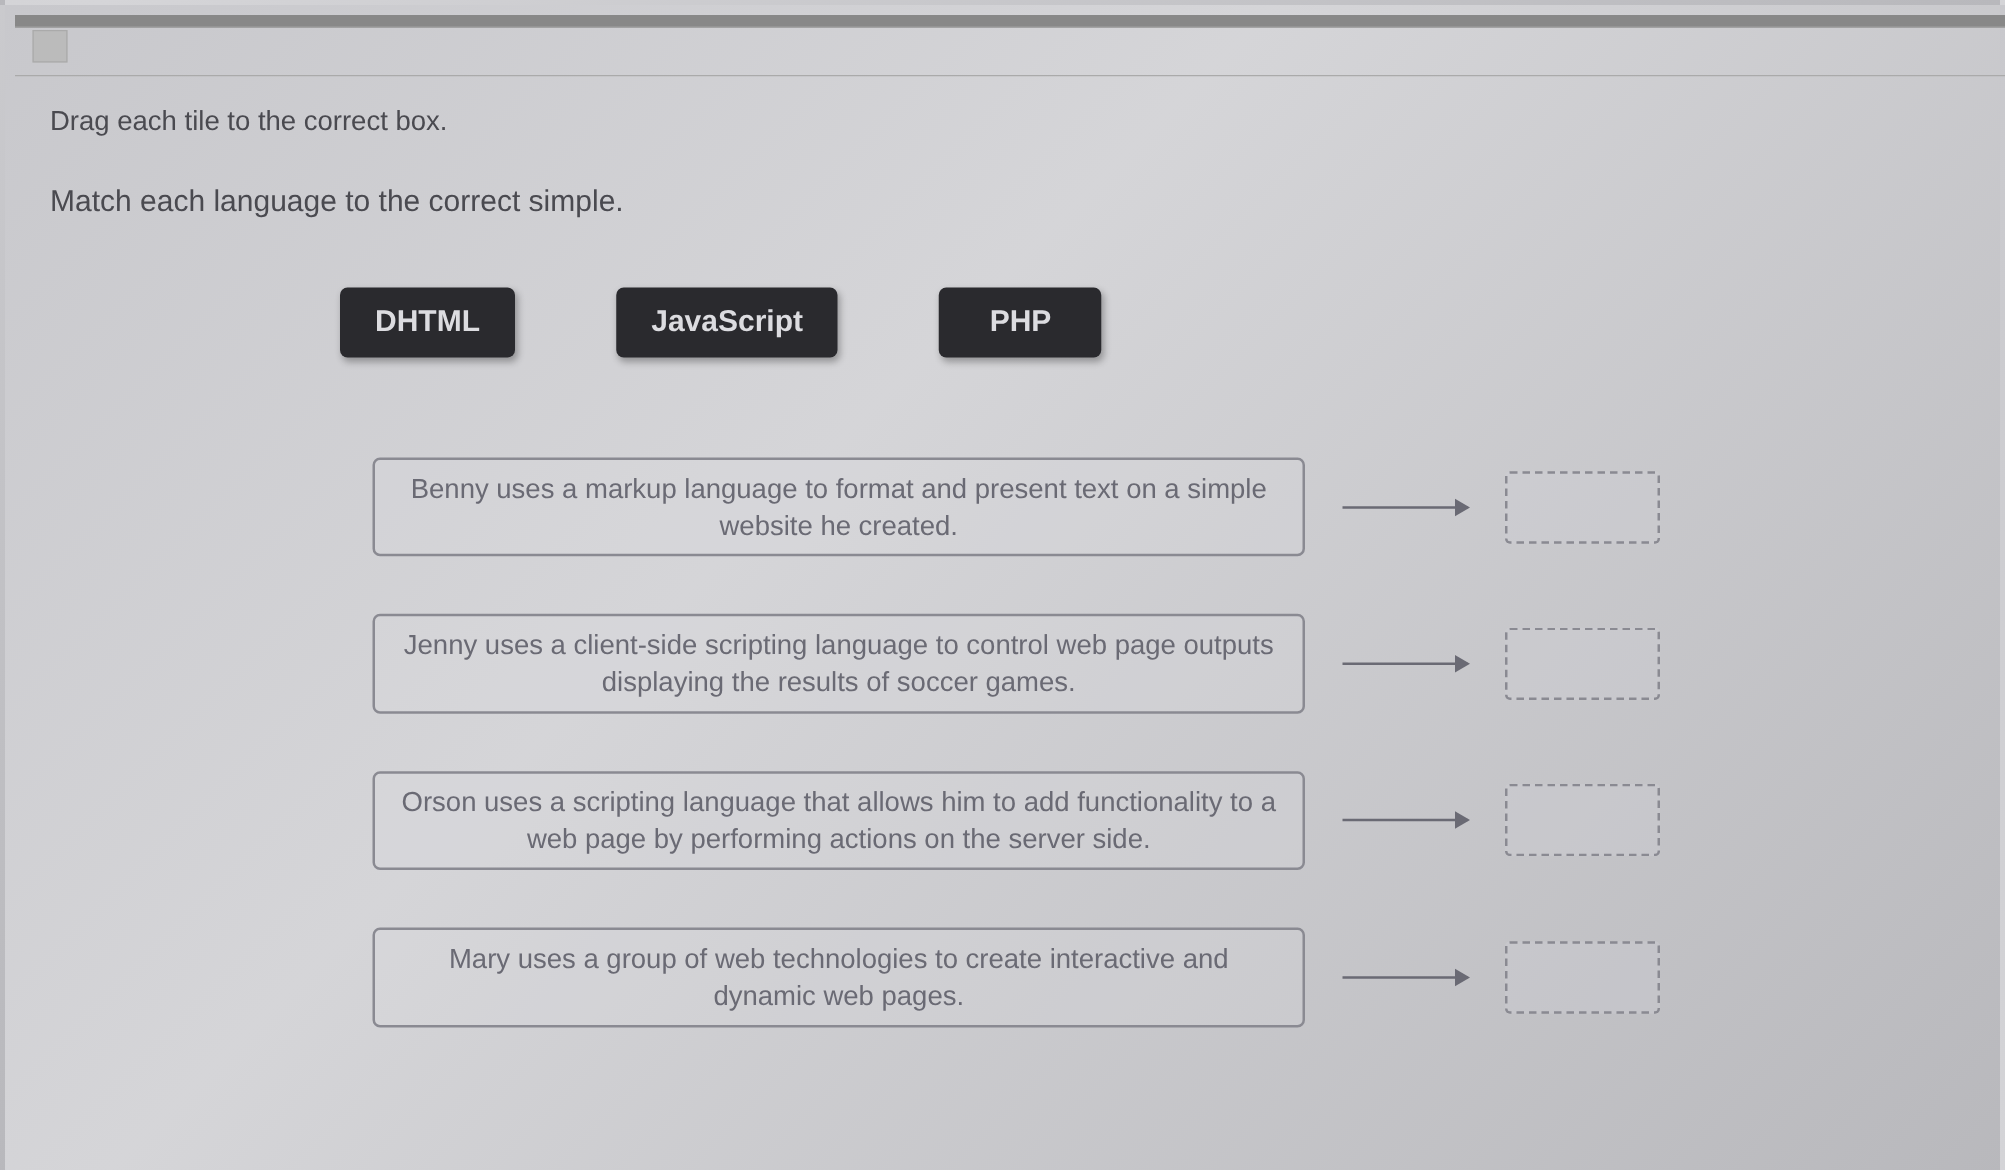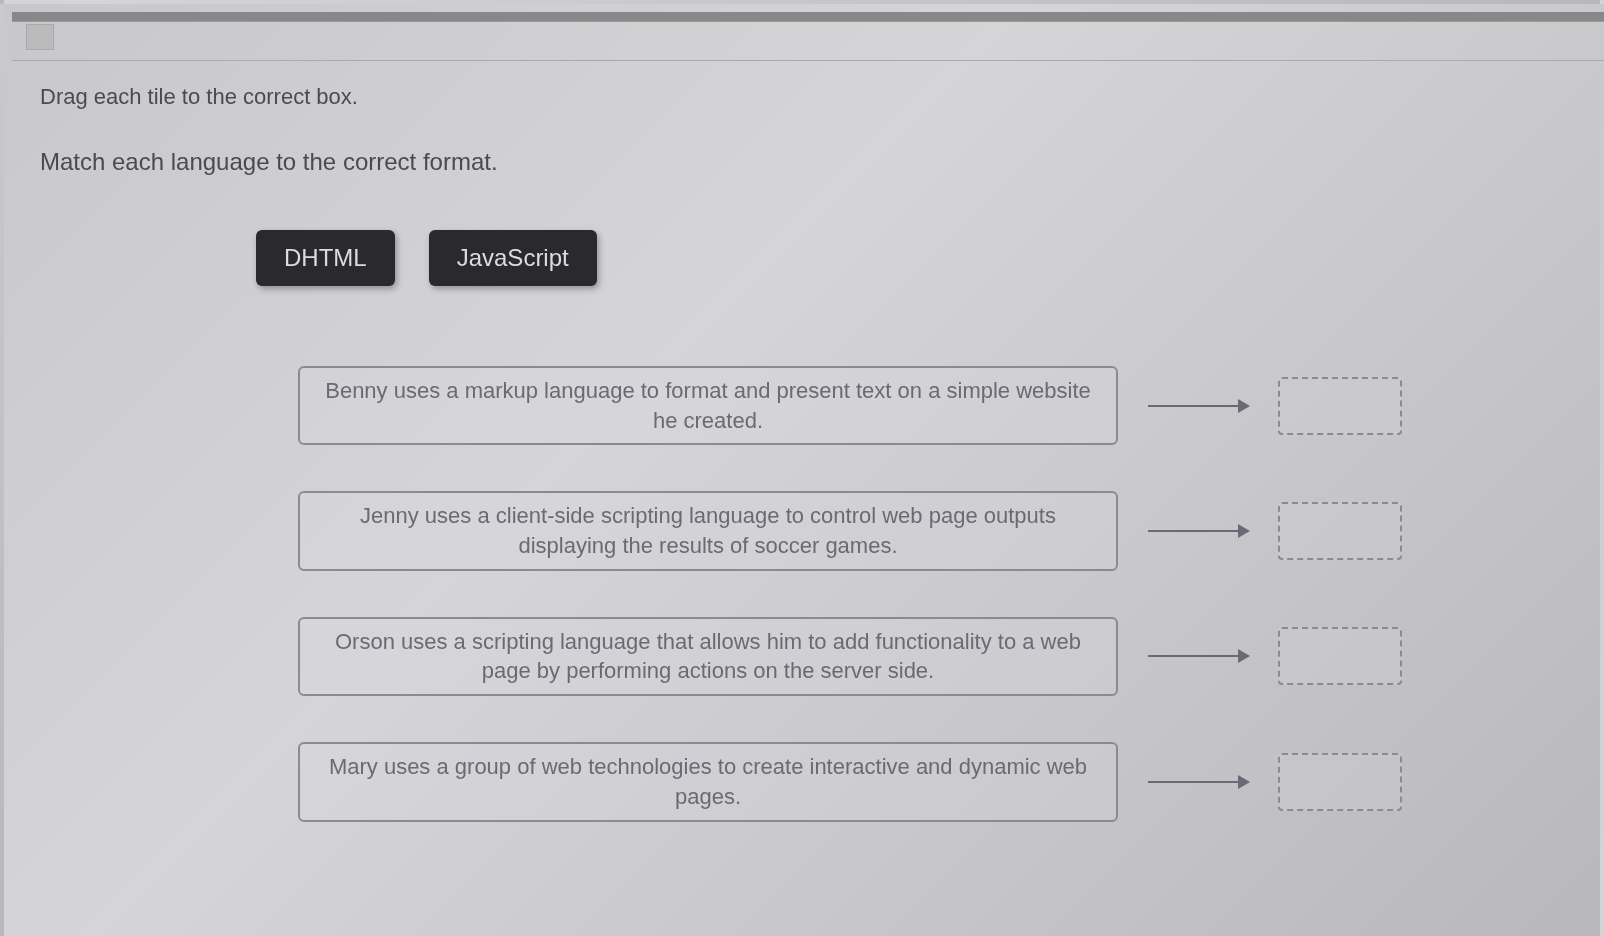--- a/index.html
+++ b/index.html
@@ -49,23 +49,24 @@
       position: absolute;
       top: 136px;
       left: 28px;
       font-size: 24px;
       color: #4a4a50;
       font-weight: 500;
     }
     .tiles-row {
       position: absolute;
       top: 214px;
-      left: 240px;
+      left: 256px;
       display: flex;
-      gap: 26px;
+      gap: 73px;
+      font-weight: bold;
     }
     .tile {
       background: #2a2a2e;
       color: #dcdce0;
       font-size: 24px;
       padding: 14px 28px;
       border-radius: 6px;
       min-width: 130px;
       text-align: center;
       cursor: grab;
@@ -75,21 +76,21 @@
       position: absolute;
       top: 346px;
       left: 278px;
     }
     .item-row {
       display: flex;
       align-items: center;
       margin-bottom: 38px;
     }
     .desc-box {
-      width: 820px;
+      width: 746px;
       min-height: 64px;
       border: 2px solid #8a8a92;
       border-radius: 6px;
       display: flex;
       align-items: center;
       justify-content: center;
       padding: 8px 20px;
       text-align: center;
       font-size: 22px;
       color: #6a6a74;
@@ -127,25 +128,26 @@
     }
   </style>
 </head>
 <body>
 
 <div class="top-bar"></div>
 <div class="small-box"></div>
 <div class="divider"></div>
 
 <div class="instruction1">Drag each tile to the correct box.</div>
-<div class="instruction2">Match each language to the correct format.</div>
+<div class="instruction2">Match each language to the correct simple.</div>
 
 <div class="tiles-row">
   <div class="tile">DHTML</div>
   <div class="tile">JavaScript</div>
+  <div class="tile">PHP</div>
 </div>
 
 <div class="items-area">
 
   <div class="item-row">
     <div class="desc-box">Benny uses a markup language to format and present text on a simple website he created.</div>
     <div class="arrow-wrap">
         <div class="arrow-line"></div>
       </div>
     <div class="drop-box"></div>

